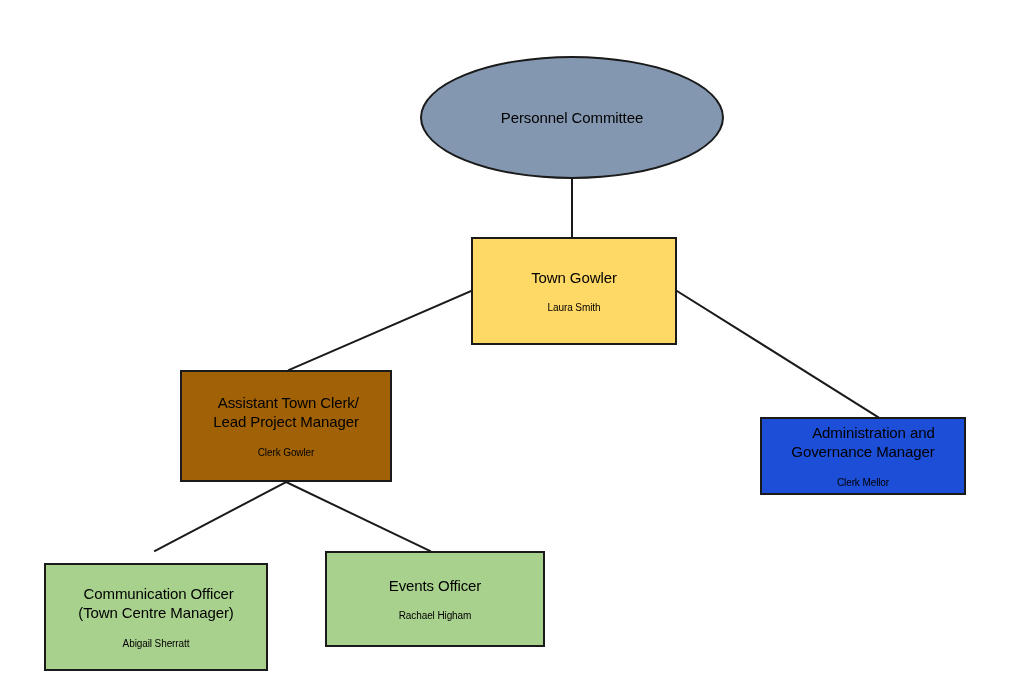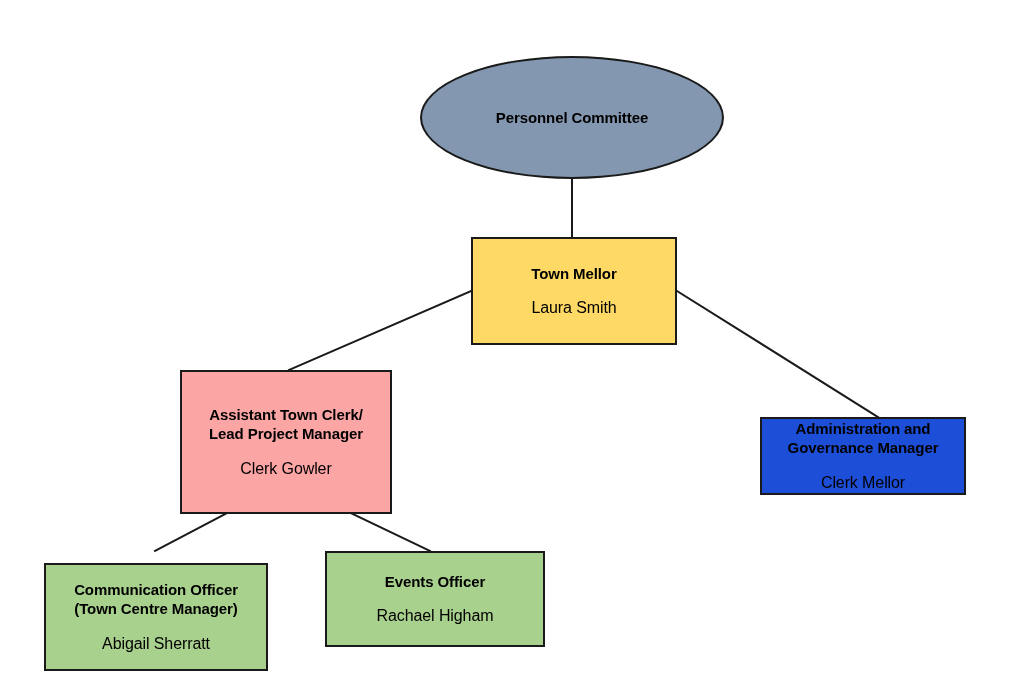--- a/index.html
+++ b/index.html
@@ -32,28 +32,29 @@
     box-sizing: border-box;
     display: flex;
     flex-direction: column;
     align-items: center;
     justify-content: center;
     text-align: center;
     color: #000000;
     border: 2px solid #1a1a1a;
   }
   .node .title {
-    font-weight: bold;
+    font-weight: normal;
     font-size: 15px;
     line-height: 1.32;
     letter-spacing: -0.1px;
+    text-align: right;
   }
   .node .person {
     font-weight: normal;
-    font-size: 16px;
+    font-size: 10px;
     line-height: 1.32;
     letter-spacing: -0.1px;
     margin-top: 14px;
   }
   .node.ellipse {
     border-radius: 50%;
     border-width: 2px;
   }
   .node.ellipse .title {
     margin-top: 0;
@@ -68,24 +69,24 @@
       <line x1="471" y1="291" x2="289" y2="370" stroke="#1a1a1a" stroke-width="2" stroke-linecap="square"></line>
       <line x1="677" y1="291" x2="878" y2="417" stroke="#1a1a1a" stroke-width="2" stroke-linecap="square"></line>
       <line x1="286" y1="482" x2="155" y2="551" stroke="#1a1a1a" stroke-width="2" stroke-linecap="square"></line>
       <line x1="286" y1="482" x2="430" y2="551" stroke="#1a1a1a" stroke-width="2" stroke-linecap="square"></line>
     </svg>
   <div id="node-layer">
       <div class="node ellipse no-person" style="left: 420px; top: 56px; width: 304px; height: 123px; background: rgb(132, 151, 176); border-color: rgb(26, 26, 26);">
         <div class="title">Personnel Committee</div>
       </div>
       <div class="node" style="left: 471px; top: 237px; width: 206px; height: 108px; background: rgb(255, 217, 102); border-color: rgb(26, 26, 26);">
-        <div class="title">Town Mellor</div>
+        <div class="title">Town Gowler</div>
         <div class="person">Laura Smith</div>
       </div>
-      <div class="node" style="left: 180px; top: 370px; width: 212px; height: 144px; background: #fca5a5; border-color: rgb(26, 26, 26);">
+      <div class="node" style="left: 180px; top: 370px; width: 212px; height: 112px; background: #a16207; border-color: rgb(26, 26, 26);">
         <div class="title">Assistant Town Clerk/<br>Lead Project Manager</div>
         <div class="person">Clerk Gowler</div>
       </div>
       <div class="node" style="left: 760px; top: 417px; width: 206px; height: 78px; background: #1d4ed8; border-color: rgb(26, 26, 26);">
         <div class="title">Administration and<br>Governance Manager</div>
         <div class="person">Clerk Mellor</div>
       </div>
       <div class="node" style="left: 44px; top: 563px; width: 224px; height: 108px; background: rgb(169, 209, 142); border-color: rgb(26, 26, 26);">
         <div class="title">Communication Officer<br>(Town Centre Manager)</div>
         <div class="person">Abigail Sherratt</div>

